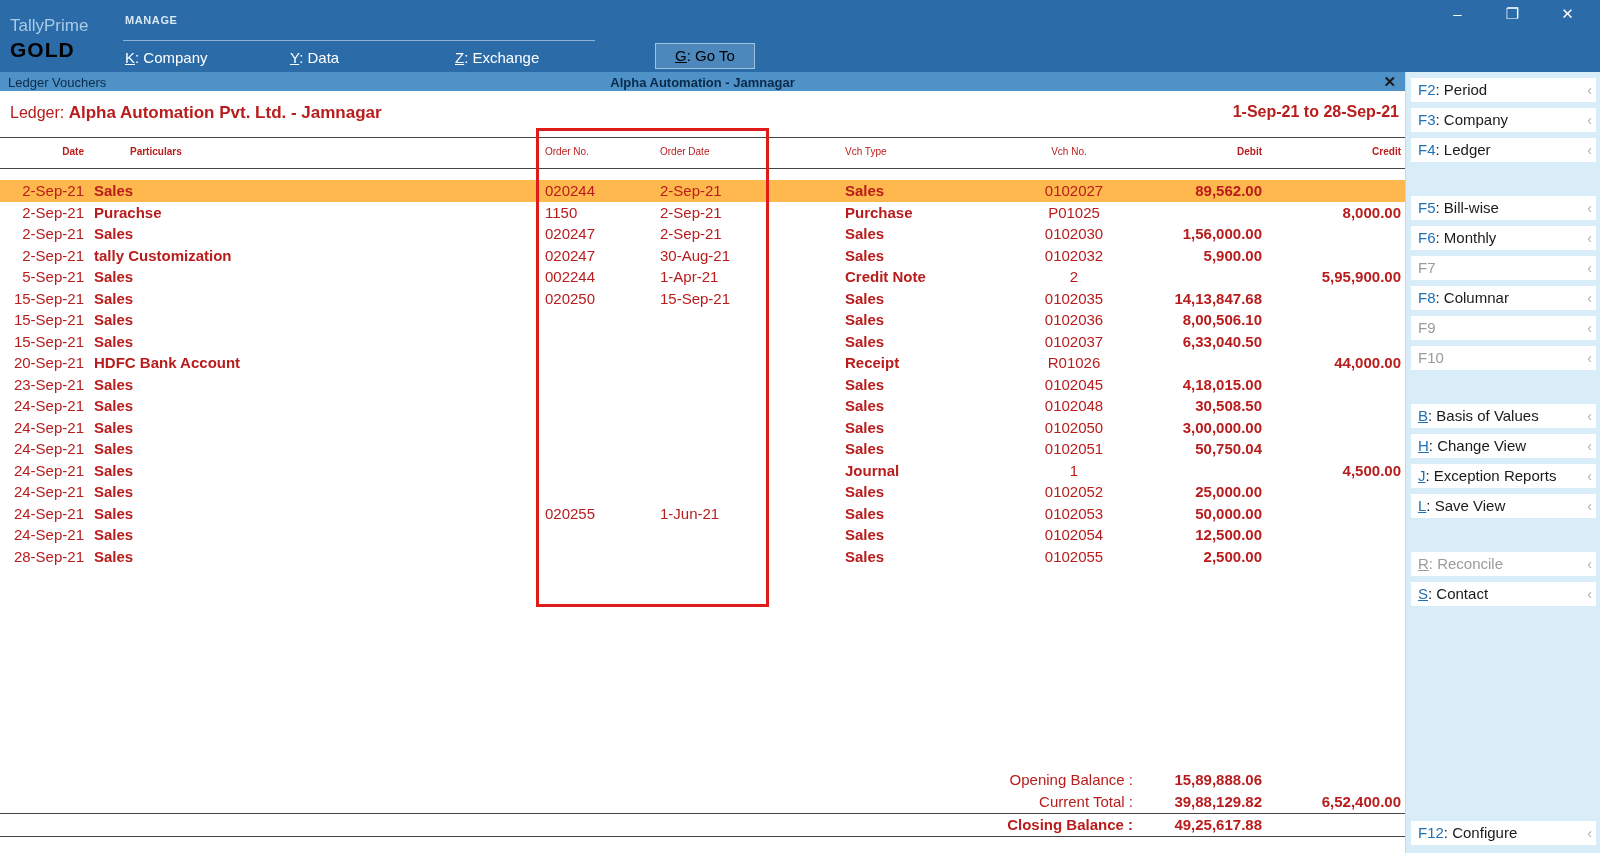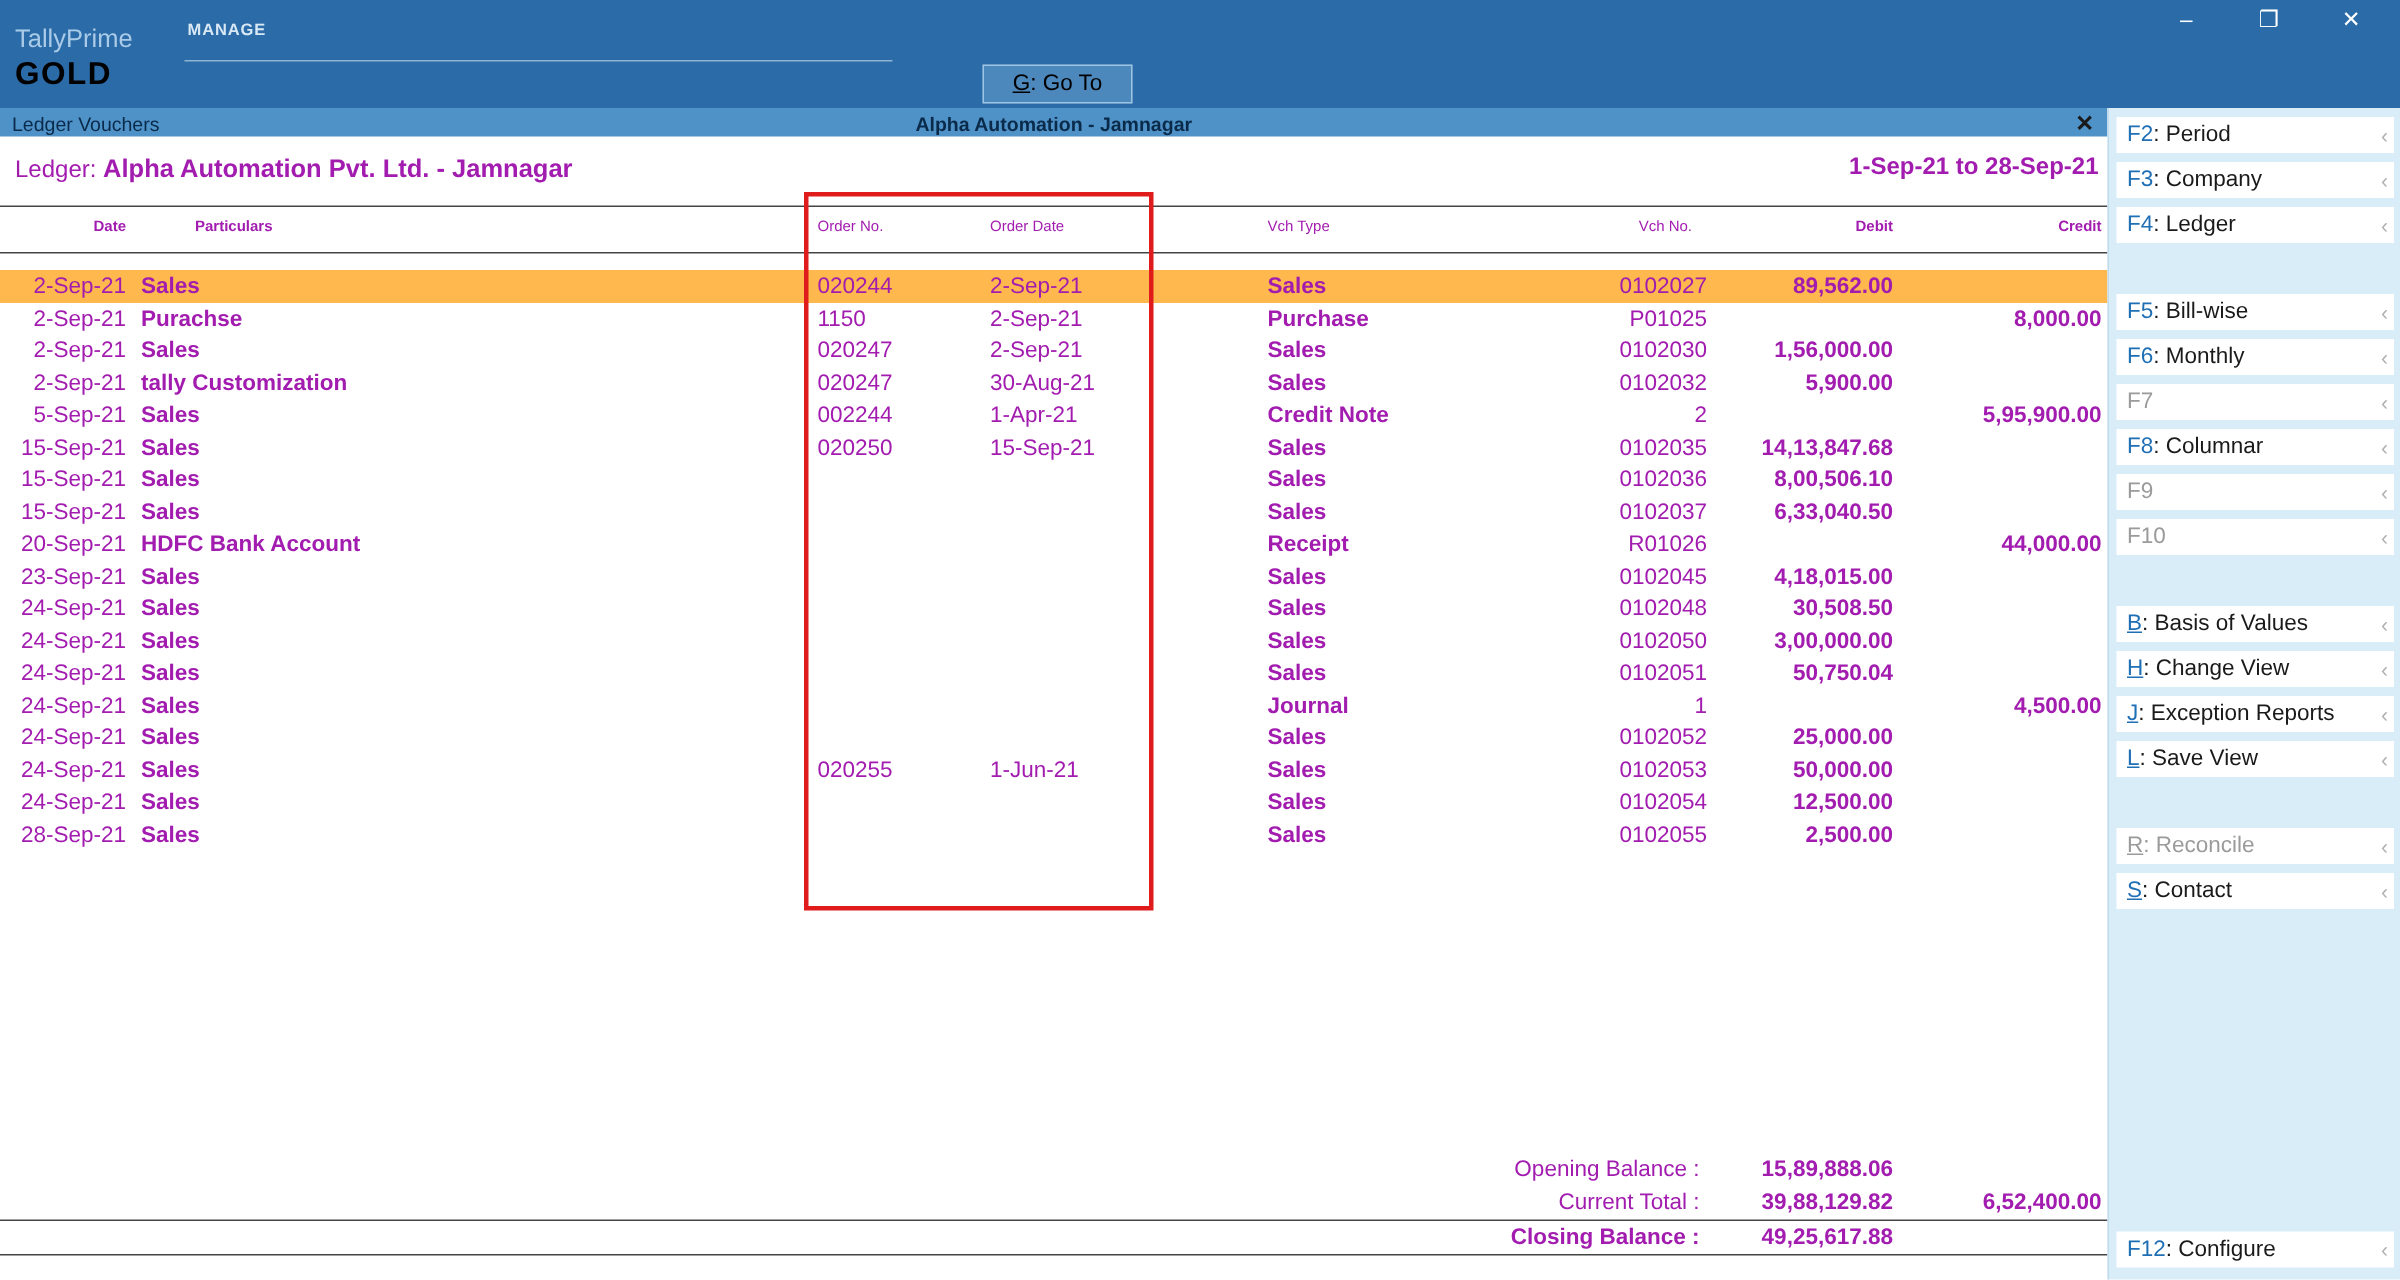--- a/index.html
+++ b/index.html
@@ -23,21 +23,21 @@
   .win-controls { position:absolute; right:5px; top:0; display:flex; }
   .win-btn { width:55px; height:28px; text-align:center; line-height:28px; font-size:15px; color:#fff; cursor:pointer; }
 
   
   .titlebar { position:absolute; left:0; top:72px; width:1405px; height:19px; background:#4e92c8; color:#0a2a4a; font-size:13px; }
   .tb-left { position:absolute; left:8px; top:3px; }
   .tb-center { position:absolute; left:0; right:0; top:3px; text-align:center; font-weight:bold; }
   .tb-close { position:absolute; right:9px; top:1px; font-size:15px; font-weight:bold; color:#1a1a1a; cursor:pointer; }
 
   
-  .content { position:absolute; left:0; top:93px; width:1405px; height:760px; background:#fff; color:#a21caf; }
+  .content { position:absolute; left:0; top:93px; width:1405px; height:760px; background:#fff; color:#b91c1c; }
   .ledger-title { position:absolute; left:10px; top:10px; font-size:16px; }
   .ledger-title .lname { font-weight:bold; font-size:17px; }
   .period { position:absolute; right:6px; top:10px; font-size:16px; font-weight:bold; }
 
   .grid-row { display:grid; grid-template-columns:90px 445px 110px 125px 75px 165px 128px 127px 140px; }
   .cell { overflow:hidden; white-space:nowrap; }
 
   .thead { position:absolute; left:0; top:44px; width:100%; height:32px; line-height:27px;
            border-top:1px solid #444; border-bottom:1px solid #444; font-size:10px; }
   .hbold { font-weight:bold; }
@@ -45,21 +45,21 @@
   .c-vno-h { text-align:right; padding-right:10px; }
 
   .rows { position:absolute; left:0; top:73px; width:100%; padding-top:14px; }
   .vrow { height:21.5px; line-height:21.5px; font-size:15px; cursor:pointer; }
   .vrow.hl { background:#ffb84d; }
   .c-date  { text-align:right; padding-right:6px; }
   .c-part  { font-weight:bold; padding-left:4px; }
   .c-ono   { padding-left:10px; }
   .c-odate { padding-left:15px; }
   .c-vtype { font-weight:bold; }
-  .c-vno   { text-align:right; }
+  .c-vno   { text-align:center; }
   .c-debit { text-align:right; font-weight:bold; padding-right:3px; }
   .c-credit{ text-align:right; font-weight:bold; padding-right:4px; }
 
   .totals { position:absolute; left:0; bottom:16px; width:100%; font-size:15px; }
   .trow { height:22px; line-height:22px; }
   .t-label { grid-column:1/8; text-align:right; padding-right:5px; }
   .t-debit { grid-column:8; text-align:right; font-weight:bold; padding-right:3px; }
   .t-credit{ grid-column:9; text-align:right; font-weight:bold; padding-right:4px; }
   .closing { font-weight:bold; height:24px; line-height:22px; border-top:1px solid #444; border-bottom:1px solid #444; }
   .closing .t-label { font-weight:bold; }
@@ -82,20 +82,25 @@
   .sb-bottom .sb-btn { margin-bottom:0; }
 </style>
 </head>
 <body>
 
 <div class="topbar">
   <div class="brand-name">TallyPrime</div>
   <div class="brand-gold">GOLD</div>
   <div class="manage">MANAGE</div>
   <div class="manage-line"></div>
+  <div class="left-menu">
+      <div class="menu-item"><span class="mkey ul">K</span><span class="mlabel">: Company</span></div>
+      <div class="menu-item"><span class="mkey ul">Y</span><span class="mlabel">: Data</span></div>
+      <div class="menu-item"><span class="mkey ul">Z</span><span class="mlabel">: Exchange</span></div>
+    </div>
   <div class="goto-btn"><span class="mkey ul">G</span><span class="mlabel">: Go To</span></div>
   <div class="right-menu">
       <div class="menu-item"><span class="mkey ul">O</span><span class="mlabel">: Import</span></div>
       <div class="menu-item"><span class="mkey ul">E</span><span class="mlabel">: Export</span></div>
       <div class="menu-item"><span class="mkey ul">M</span><span class="mlabel">: E-mail</span></div>
       <div class="menu-item"><span class="mkey ul">P</span><span class="mlabel">: Print</span></div>
       <div class="menu-item"><span class="mkey">F1</span><span class="mlabel">: Help</span></div>
     </div>
   <div class="win-controls">
     <div class="win-btn">–</div>

